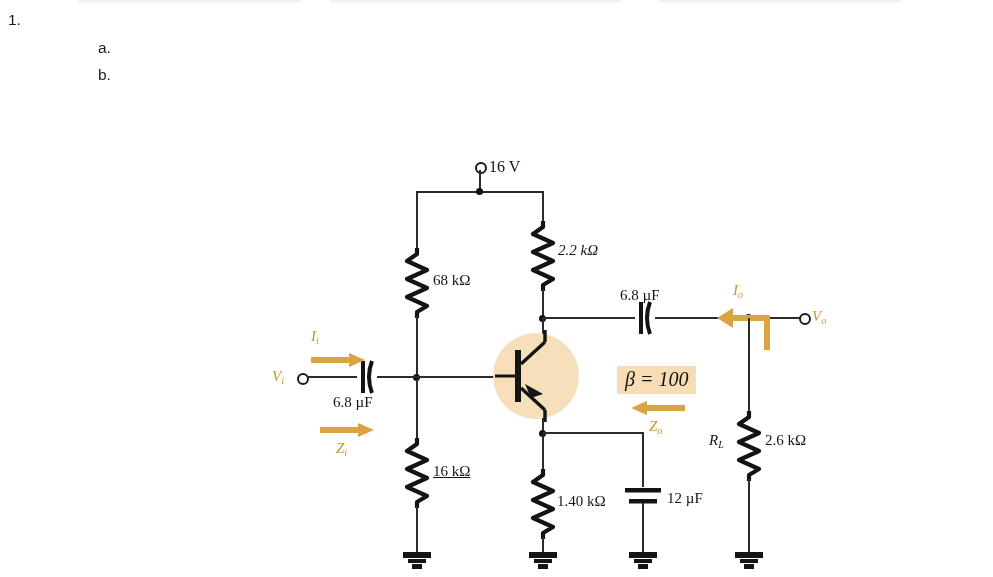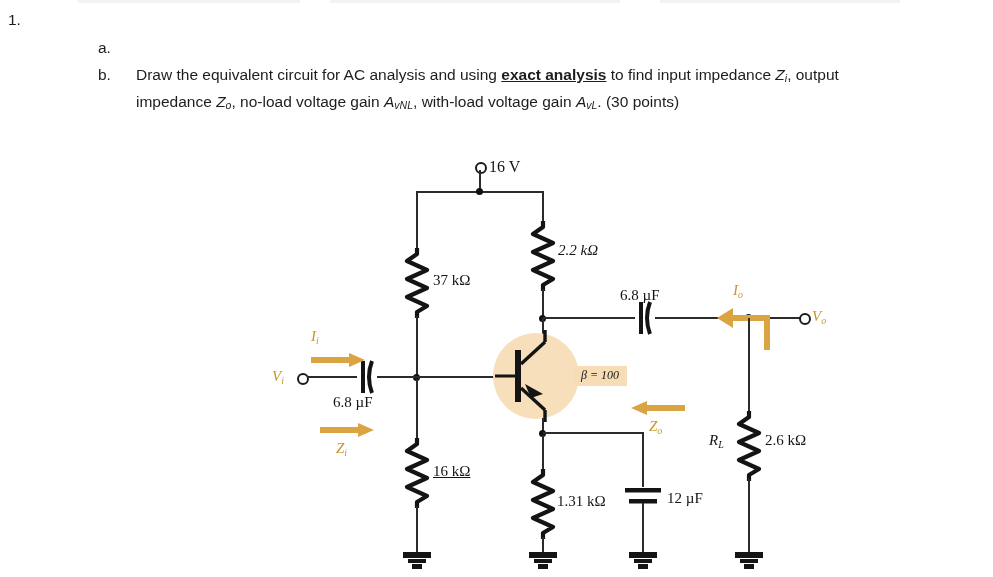--- a/index.html
+++ b/index.html
@@ -47,58 +47,52 @@
   
   .bjt-circle{position:absolute;border-radius:50%;background:#f6dfba;}
   .bjt{position:absolute;}
 
   
   .lbl{position:absolute;font-family:"Liberation Serif",serif;
        font-size:15px;color:#141414;white-space:nowrap;}
   .lbl-gold{position:absolute;font-family:"Liberation Serif",serif;
        font-size:15px;color:#c9952a;white-space:nowrap;font-style:italic;}
   .beta-box{position:absolute;background:#f6ddb6;padding:2px 8px 3px 8px;
-       font-family:"Liberation Serif",serif;font-size:12px;color:#141414;
-       white-space:nowrap;}
+       font-family:"Liberation Serif",serif;font-size:20px;color:#141414;
+       white-space:nowrap;margin-left:44px;}
   .arw{position:absolute;}
   .isub{font-size:10px;vertical-align:-0.25em;}
 </style>
 </head>
 <body>
 
 <div class="page">
 
   <div class="topstripe"></div>
 
   <div class="qtext q-num">1.</div>
 
   <div class="qtext q-a-mark">a.</div>
 
   <div class="qtext q-b-mark">b.</div>
-  <div class="qtext q-b-text">
-    <span>Draw the equivalent circuit for AC analysis and using </span><span class="uline">exact analysis</span><span> to find input impedance </span><span class="ital">Z</span><span class="sub">i</span><span>, output</span>
-  </div>
-  <div class="qtext q-b-text2">
-    <span>impedance </span><span class="ital">Z</span><span class="sub">o</span><span>, no-load voltage gain </span><span class="ital">A</span><span class="sub">vNL</span><span>, with-load voltage gain </span><span class="ital">A</span><span class="sub">vL</span><span>. (30 points)</span>
-  </div>
 
   <div class="circuit">
 
     <div class="term" style="left:460px;top:32px;"></div>
     <div class="lbl" style="left:474px;top:28px;font-size:16px;">16 V</div>
     <div class="wire wv" style="left:464px;top:40px;height:22px;"></div>
 
     <div class="wire wh" style="left:401px;top:61px;width:128px;"></div>
     <div class="node" style="left:461px;top:58px;"></div>
 
     <div class="wire wv" style="left:401px;top:61px;height:57px;"></div>
     <svg class="res" style="left:388px;top:118px;" width="28" height="70" viewBox="0 0 28 70">
       <polyline points="14,0 14,6 4,13 24,22 4,31 24,40 4,49 24,58 14,64 14,70" fill="none" stroke="#141414" stroke-width="4.2" stroke-linejoin="round" stroke-linecap="round"></polyline>
     </svg>
-    <div class="lbl" style="left:418px;top:142px;">37 kΩ</div>
+    <div class="lbl" style="left:418px;top:142px;">68 kΩ</div>
     <div class="wire wv" style="left:401px;top:186px;height:65px;"></div>
 
     <div class="node" style="left:398px;top:244px;"></div>
 
     <div class="wire wv" style="left:401px;top:249px;height:60px;"></div>
     <svg class="res" style="left:388px;top:308px;" width="28" height="70" viewBox="0 0 28 70">
       <polyline points="14,0 14,6 4,13 24,22 4,31 24,40 4,49 24,58 14,64 14,70" fill="none" stroke="#141414" stroke-width="4.2" stroke-linejoin="round" stroke-linecap="round"></polyline>
     </svg>
     <div class="lbl" style="left:418px;top:333px;text-decoration:underline;">16 kΩ</div>
     <div class="wire wv" style="left:401px;top:376px;height:49px;"></div>
@@ -202,21 +196,21 @@
     <div class="beta-box" style="left:558px;top:236px;font-style:italic;">β = 100</div>
 
     <div class="wire wv" style="left:527px;top:288px;height:18px;"></div>
     <div class="node" style="left:524px;top:300px;"></div>
     <div class="wire wh" style="left:528px;top:302px;width:100px;"></div>
 
     <div class="wire wv" style="left:527px;top:305px;height:34px;"></div>
     <svg class="res" style="left:514px;top:339px;" width="28" height="70" viewBox="0 0 28 70">
       <polyline points="14,0 14,6 4,13 24,22 4,31 24,40 4,49 24,58 14,64 14,70" fill="none" stroke="#141414" stroke-width="4.2" stroke-linejoin="round" stroke-linecap="round"></polyline>
     </svg>
-    <div class="lbl" style="left:542px;top:363px;">1.31 kΩ</div>
+    <div class="lbl" style="left:542px;top:363px;">1.40 kΩ</div>
     <div class="wire wv" style="left:527px;top:407px;height:18px;"></div>
     <svg class="gnd" style="left:509px;top:422px;" width="38" height="22" viewBox="0 0 38 22">
       <rect x="5" y="0" width="28" height="6" fill="#141414"></rect>
       <rect x="10" y="7" width="18" height="4" fill="#141414"></rect>
       <rect x="14" y="12" width="10" height="5" fill="#141414"></rect>
     </svg>
 
     <div class="wire wv" style="left:627px;top:302px;height:55px;"></div>
     <svg class="cap-v" style="left:608px;top:355px;" width="40" height="26" viewBox="0 0 40 26">
       <rect x="2" y="3" width="36" height="4.5" fill="#141414"></rect>

